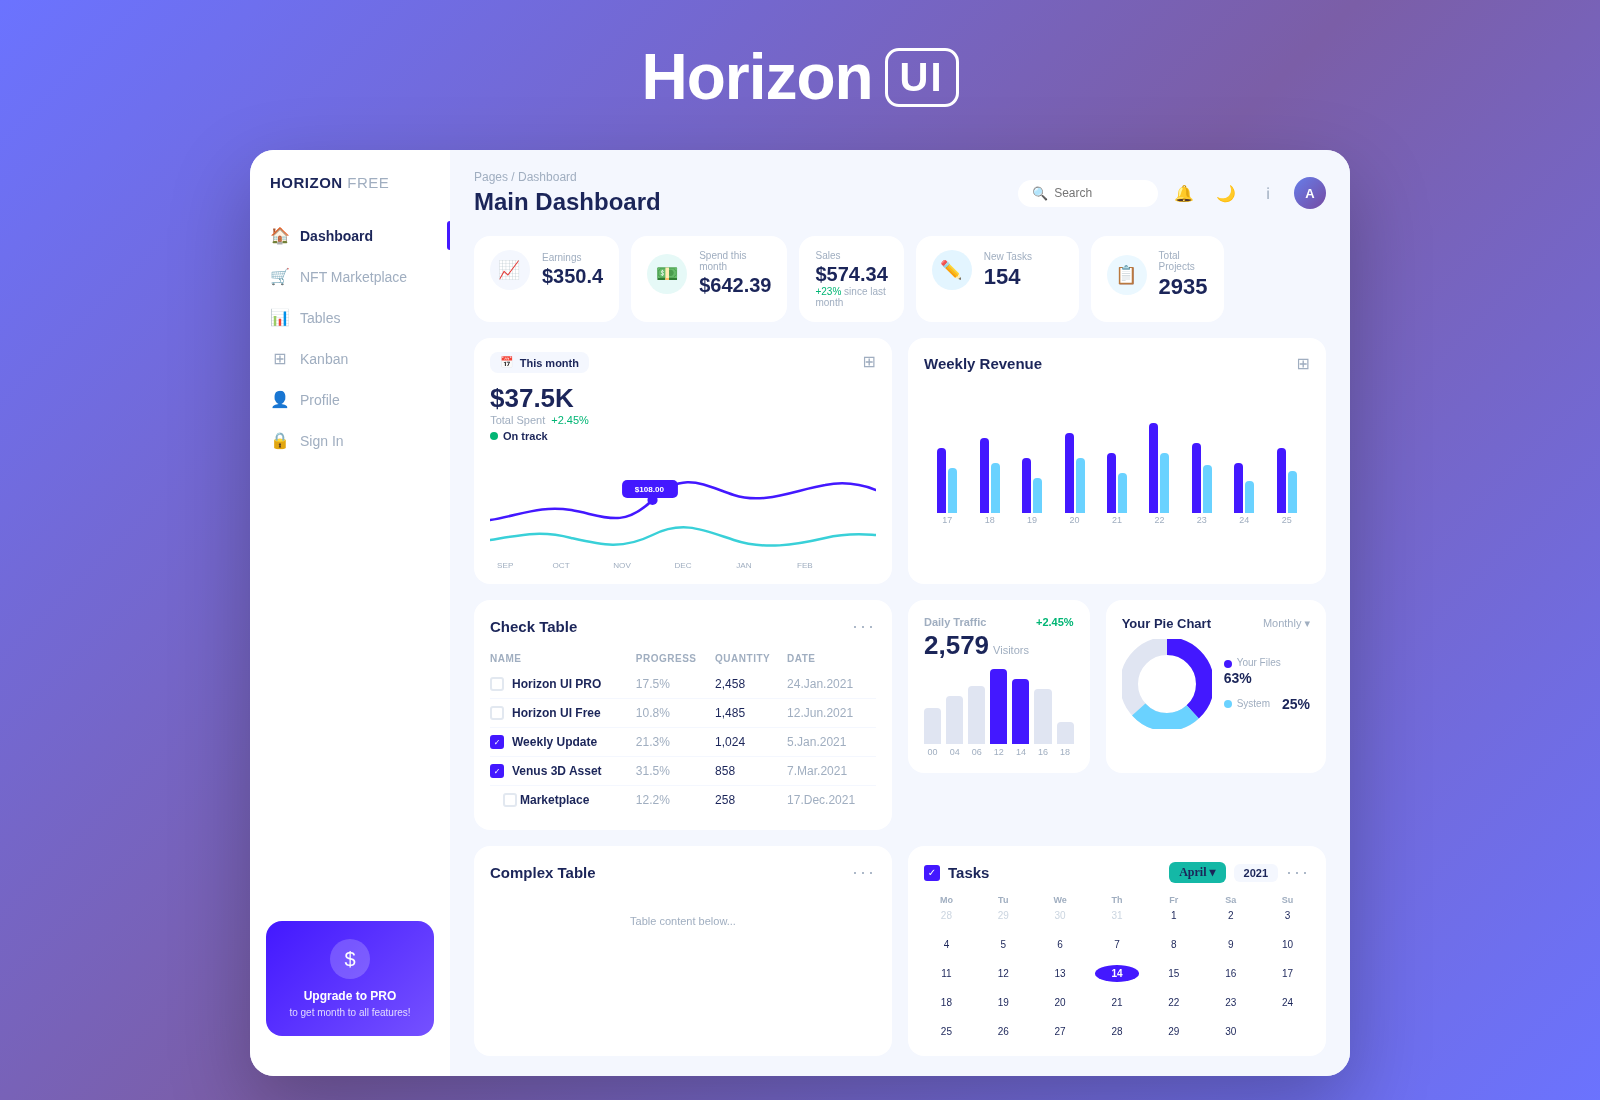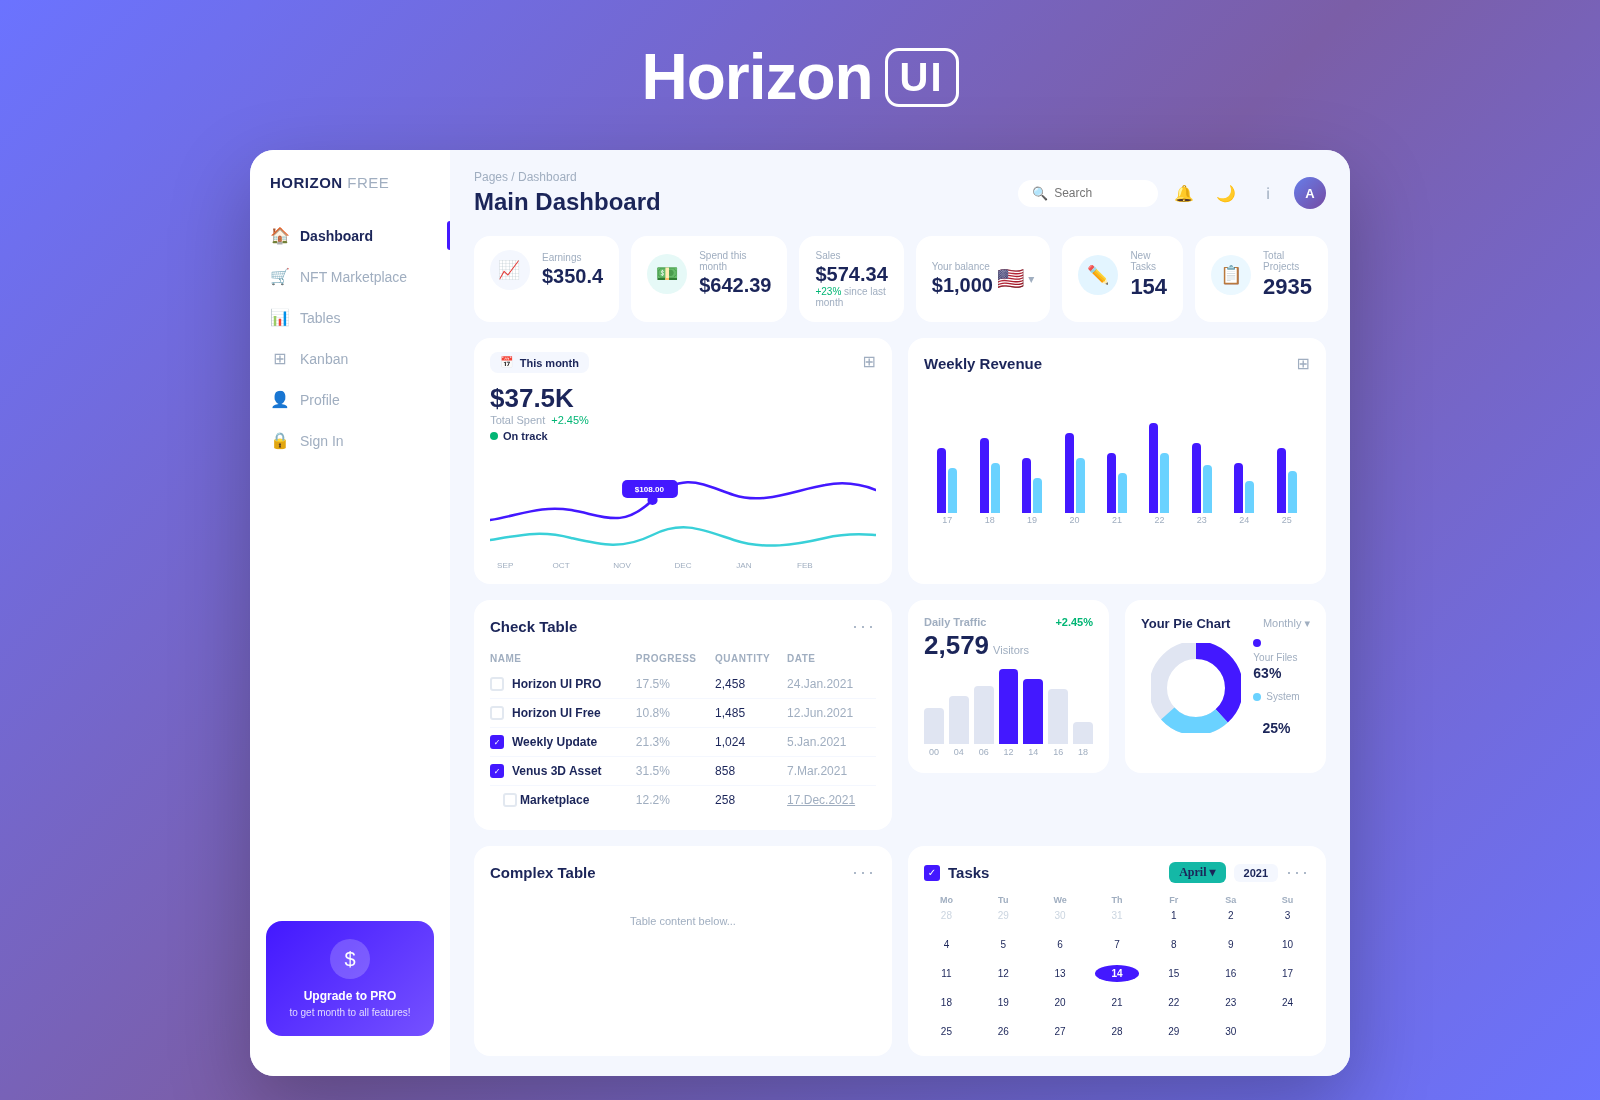--- a/index.html
+++ b/index.html
@@ -336,30 +336,20 @@
         <div class="stat-card">
           <div>
             <div class="stat-label">Sales</div>
             <div class="stat-value">$574.34</div>
             <div class="stat-change">
               <span>+23%</span> <span style="color:#A0AEC0;">since last month</span>
             </div>
           </div>
         </div>
 
-        <div class="stat-card balance-card">
-          <div>
-            <div class="stat-label">Your balance</div>
-            <div class="stat-value">$1,000</div>
-          </div>
-          <div style="display:flex;align-items:center;gap:4px;">
-            <span style="font-size:22px;">🇺🇸</span>
-            <span style="color:#A0AEC0;font-size:12px;">▾</span>
-          </div>
-        </div>
 
         <div class="stat-card">
           <div class="stat-card-inner">
             <div class="stat-icon cyan" style="background:#E3F5FF;color:#00B5D8;border-radius:50%;width:40px;height:40px;display:flex;align-items:center;justify-content:center;">✏️</div>
             <div>
               <div class="stat-label">New Tasks</div>
               <div class="stat-value" style="font-size:22px;">154</div>
             </div>
           </div>
         </div>
@@ -557,21 +547,21 @@
               </tr>
               <tr>
                 <td style="padding:7px 0;">
                   <div style="display:flex;align-items:center;gap:3px;padding-left:13px;">
                     <div class="checkbox"></div>
                     <span style="font-size:12px;font-weight:600;color:#1B2559;">Marketplace</span>
                   </div>
                 </td>
                 <td style="font-size:12px;color:#A0AEC0;padding:7px 0;">12.2%</td>
                 <td style="font-size:12px;color:#1B2559;font-weight:500;padding:7px 0;">258</td>
-                <td style="font-size:12px;color:#A0AEC0;padding:7px 0;text-decoration:underline;">17.Dec.2021</td>
+                <td style="font-size:12px;color:#A0AEC0;padding:7px 0;">17.Dec.2021</td>
               </tr>
             </tbody>
           </table>
         </div>
 
         <div style="display:flex;flex-direction:column;gap:16px;">
 
           <div style="display:grid;grid-template-columns:1fr 1fr;gap:16px;">
 
             <div class="card">
@@ -627,27 +617,27 @@
                 <svg width="90" height="90" viewBox="0 0 90 90">
 
                   <circle cx="45" cy="45" r="38" fill="none" stroke="#E0E5F2" stroke-width="18"></circle>
 
                   <circle cx="45" cy="45" r="38" fill="none" stroke="#4318FF" stroke-width="18" stroke-dasharray="151 239" stroke-dashoffset="60" transform="rotate(-90 45 45)"></circle>
 
                   <circle cx="45" cy="45" r="38" fill="none" stroke="#6AD2FF" stroke-width="18" stroke-dasharray="60 239" stroke-dashoffset="-91" transform="rotate(-90 45 45)"></circle>
                 </svg>
                 <div style="display:flex;flex-direction:column;gap:10px;">
                   <div style="display:flex;flex-direction:column;gap:2px;">
-                    <div style="display:flex;align-items:flex-start;gap:5px;flex-direction:column;">
+                    <div style="display:flex;align-items:flex-end;gap:5px;">
                       <div style="width:8px;height:8px;border-radius:50%;background:#4318FF;"></div>
                       <span style="font-size:10px;color:#A0AEC0;">Your Files</span>
                     </div>
                     <div style="font-size:14px;font-weight:800;color:#1B2559;">63%</div>
                   </div>
-                  <div style="display:flex;flex-direction:column;gap:18px;align-items:center;">
+                  <div style="display:flex;flex-direction:row;gap:12px;align-items:center;">
                     <div style="display:flex;align-items:center;gap:5px;">
                       <div style="width:8px;height:8px;border-radius:50%;background:#6AD2FF;"></div>
                       <span style="font-size:10px;color:#A0AEC0;">System</span>
                     </div>
                     <div style="font-size:14px;font-weight:800;color:#1B2559;">25%</div>
                   </div>
                 </div>
               </div>
             </div>
           </div>

